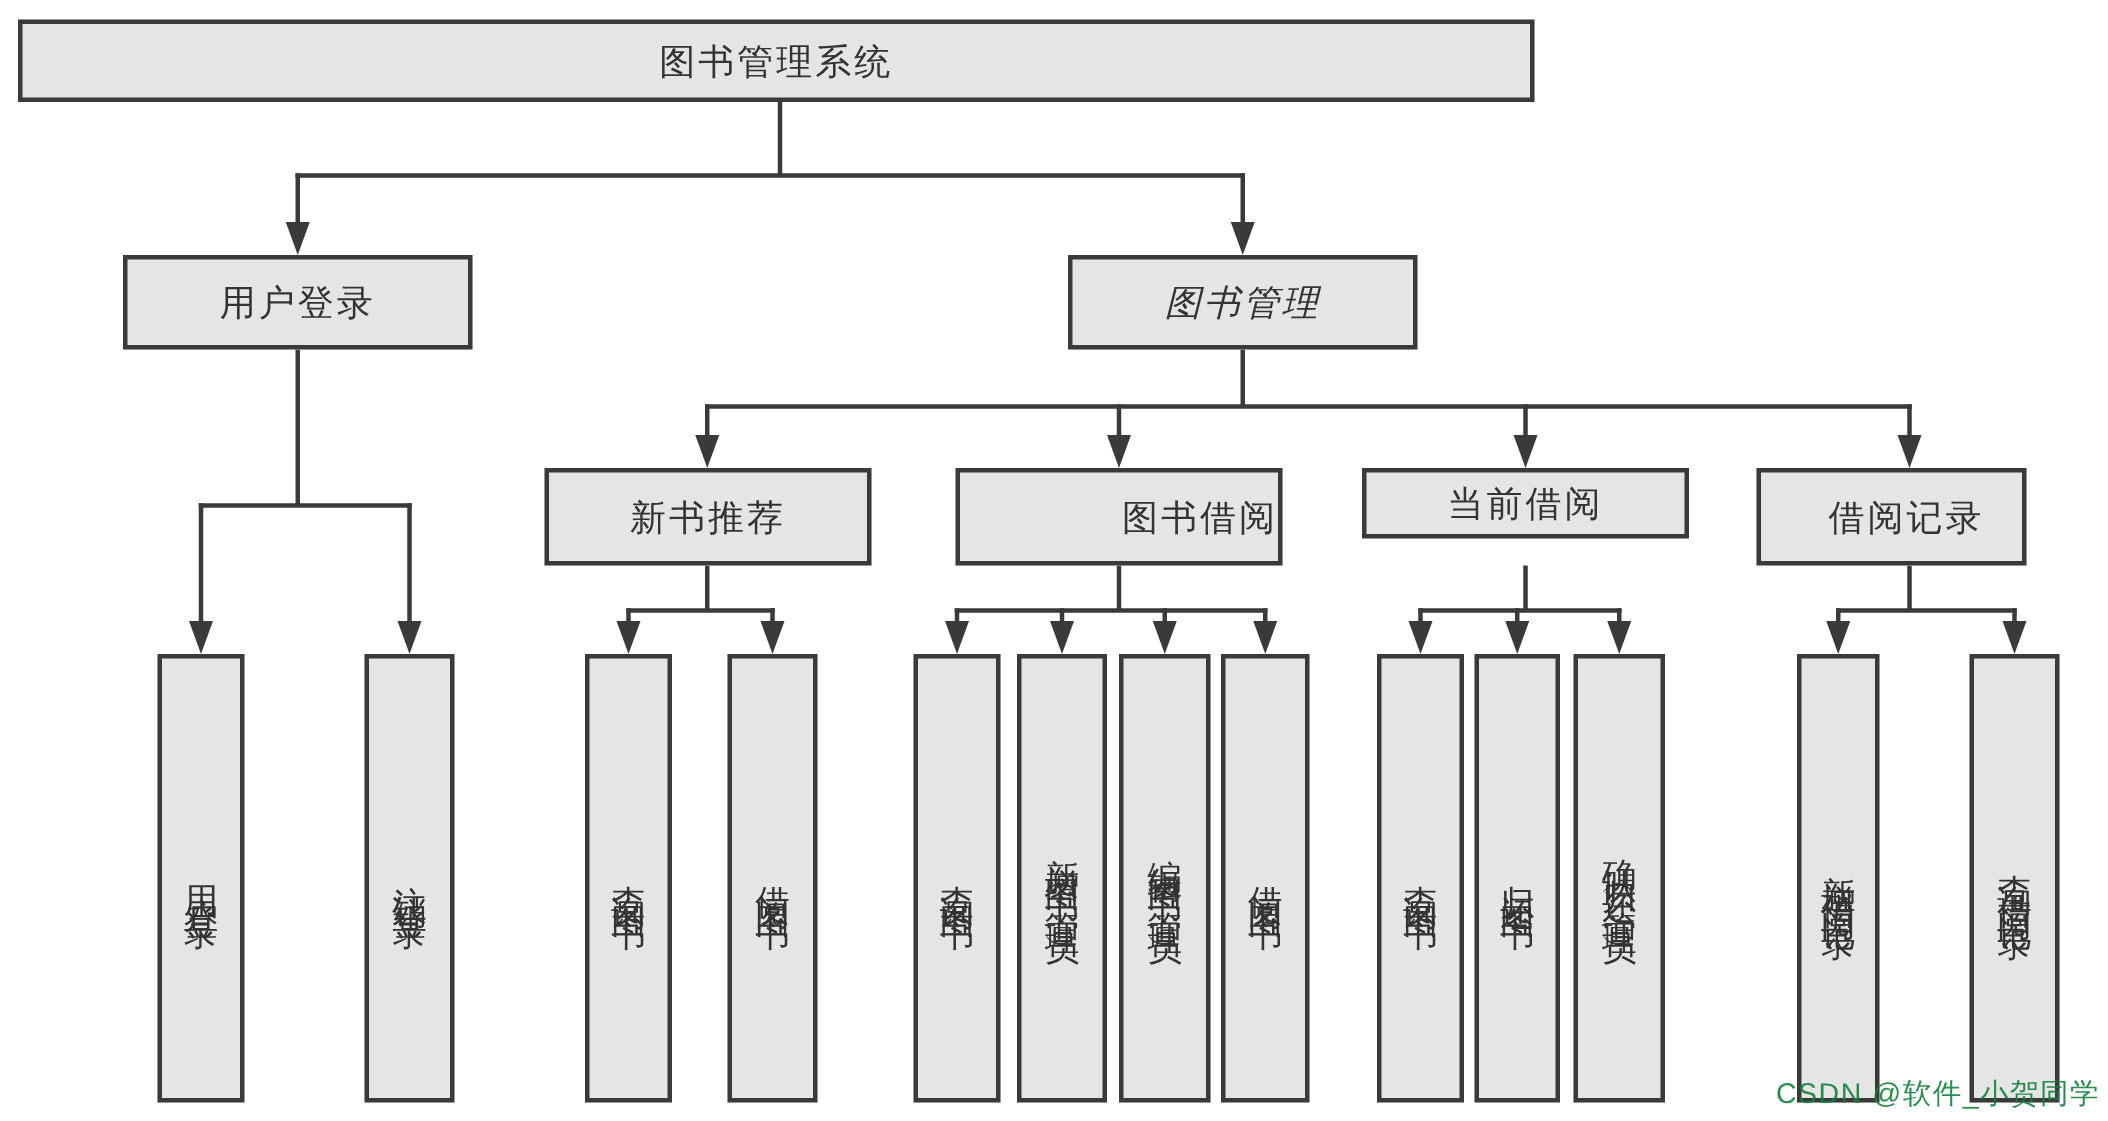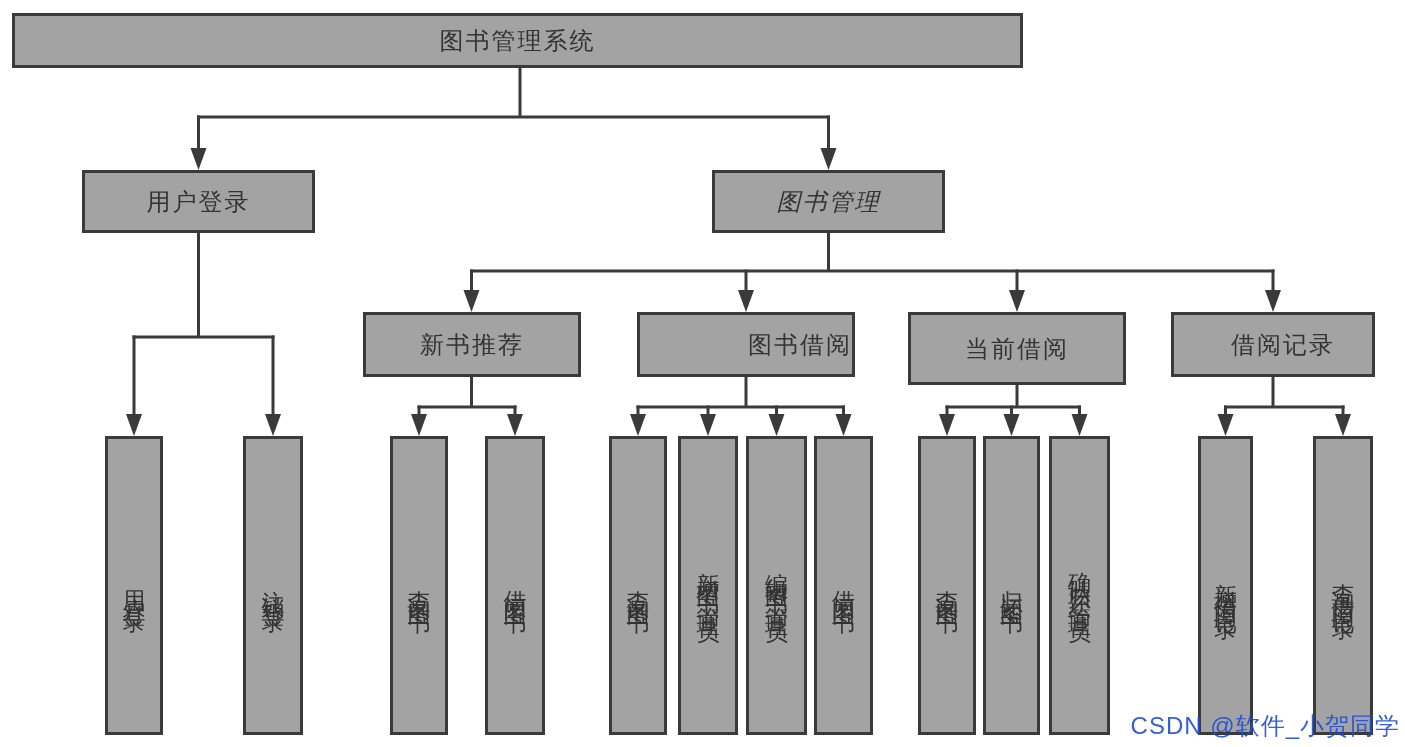--- a/index.html
+++ b/index.html
@@ -13,21 +13,21 @@
     color: #333333;
   }
   #connectors {
     position: absolute;
     left: 0; top: 0;
     width: 1405px; height: 747px;
     pointer-events: none;
   }
   .box {
     position: absolute;
-    background: #a3a3a3;
+    background: #e5e5e5;
     border: 3px solid #3a3a3a;
     box-sizing: border-box;
     display: flex;
     align-items: center;
     justify-content: center;
     z-index: 2;
   }
   .hlabel {
     font-size: 24px;
     letter-spacing: 2px;
@@ -42,43 +42,43 @@
     line-height: 1;
     color: #333333;
     white-space: nowrap;
   }
   
   #box-root  { left: 12px;   top: 13px;  width: 1011px; height: 55px; }
   #box-user  { left: 82px;   top: 170px; width: 233px;  height: 63px; }
   #box-mgmt  { left: 712px;  top: 170px; width: 233px;  height: 63px; font-style: italic; }
   #box-m1    { left: 363px;  top: 312px; width: 218px;  height: 65px; }
   #box-m2    { left: 637px;  top: 312px; width: 218px;  height: 65px; justify-content: flex-end; }
-  #box-m3    { left: 908px;  top: 312px; width: 218px;  height: 73px; text-align: center; }
-  #box-m4    { left: 1171px; top: 312px; width: 204px;  height: 65px; padding-left: 20px; }
+  #box-m3    { left: 908px;  top: 312px; width: 218px;  height: 47px; text-align: center; }
+  #box-m4    { left: 1171px; top: 312px; width: 180px;  height: 65px; padding-left: 20px; }
   .leaf      { top: 436px;   height: 299px; }
   #leaf-0  { left: 105px;  width: 58px; }
   #leaf-1  { left: 243px;  width: 60px; }
   #leaf-2  { left: 390px;  width: 58px; }
   #leaf-3  { left: 485px;  width: 60px; }
   #leaf-4  { left: 609px;  width: 58px; }
   #leaf-5  { left: 678px;  width: 60px; }
   #leaf-6  { left: 746px;  width: 61px; }
   #leaf-7  { left: 814px;  width: 59px; }
   #leaf-8  { left: 918px;  width: 58px; }
   #leaf-9  { left: 983px;  width: 57px; }
   #leaf-10 { left: 1049px; width: 61px; }
   #leaf-11 { left: 1198px; width: 55px; }
   #leaf-12 { left: 1313px; width: 60px; }
   #watermark {
     position: absolute;
     right: 5px;
     bottom: 5px;
-    font-size: 24px;
+    font-size: 19px;
     letter-spacing: 1px;
-    color: #1d4ed8;
+    color: #15803d;
     opacity: 0.9;
     z-index: 5;
     white-space: nowrap;
   }
 </style>
 </head>
 <body>
 
 <div id="stage">
 

